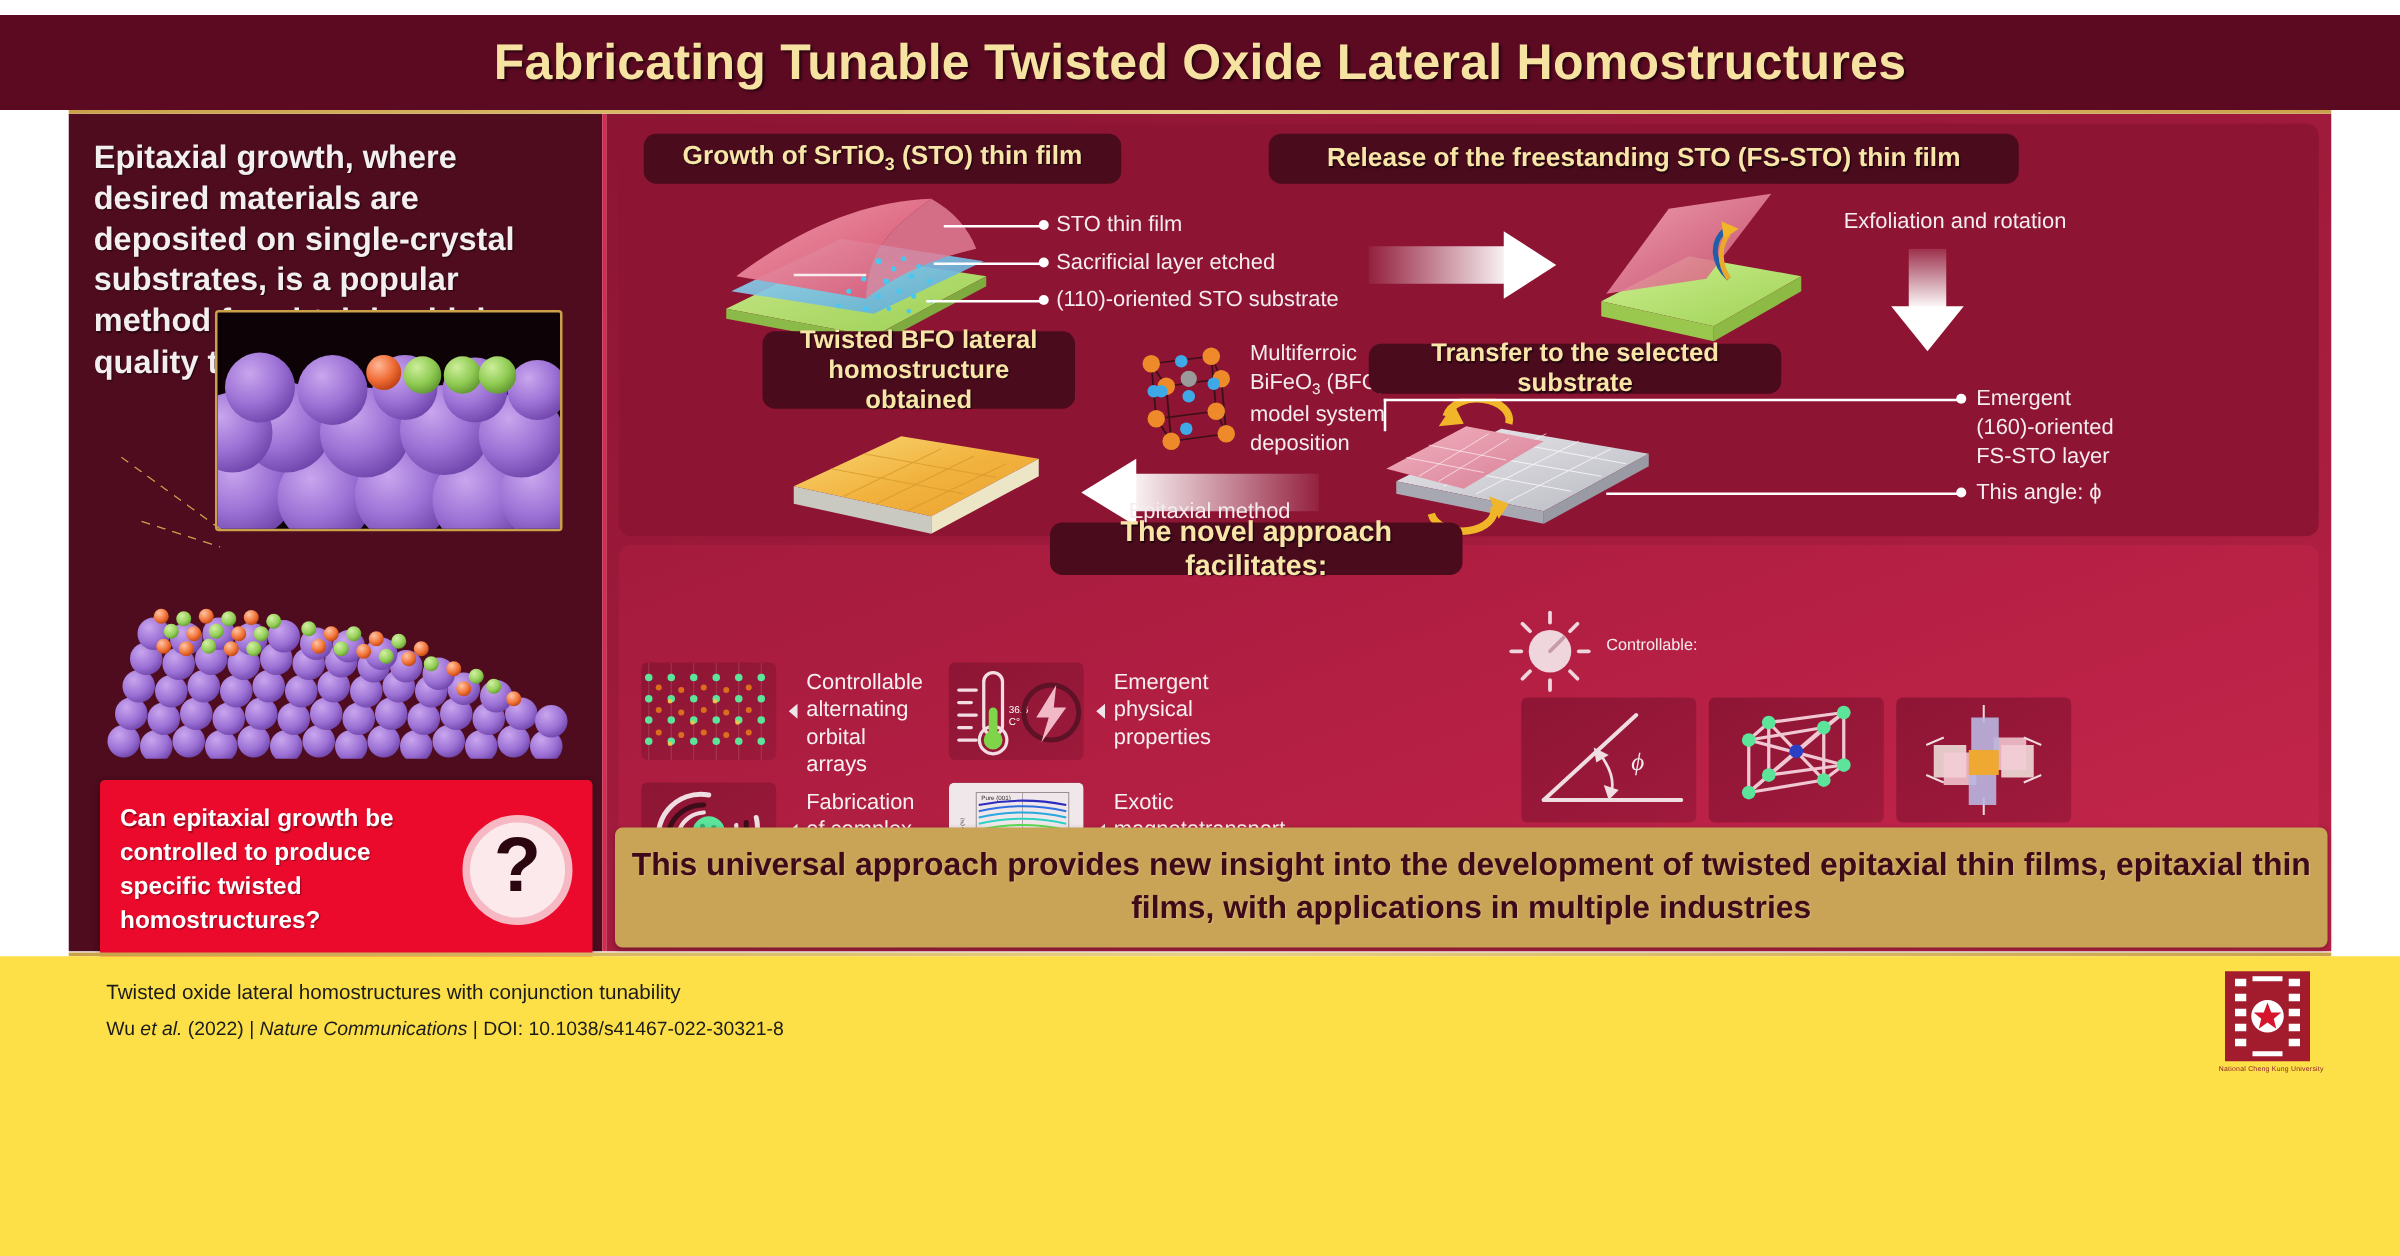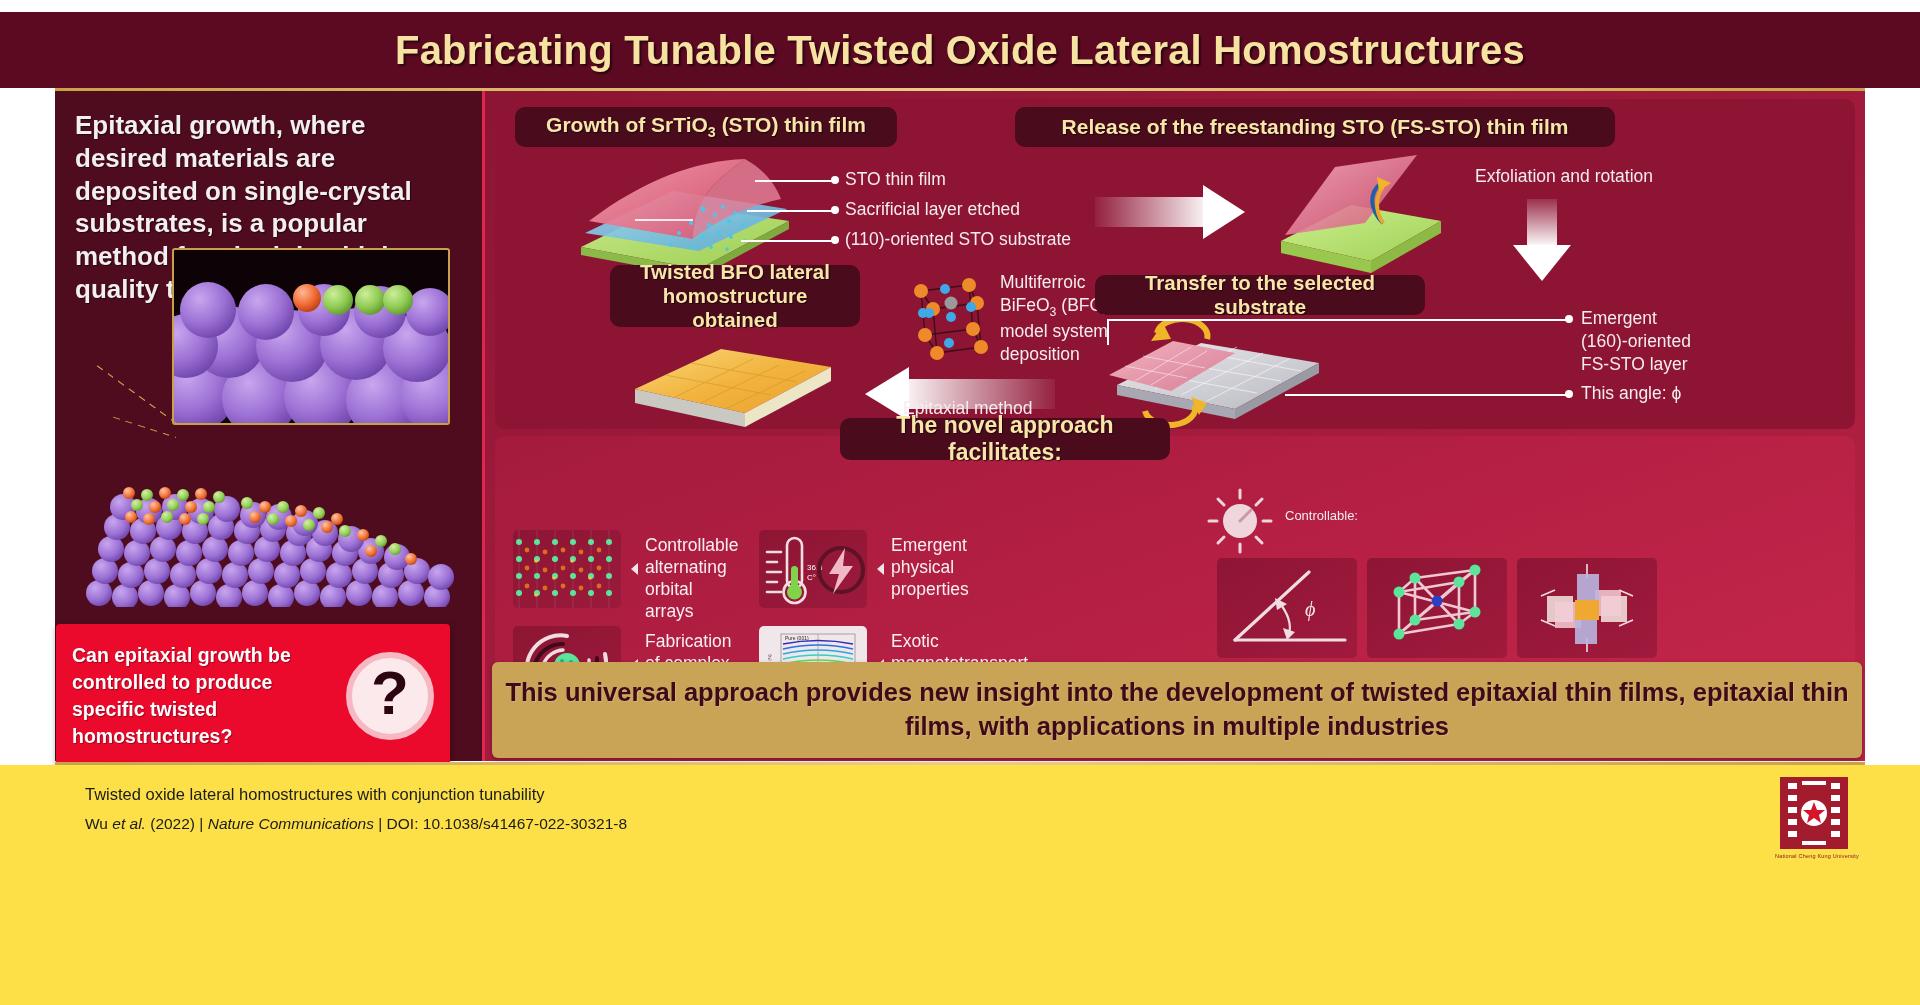--- a/index.html
+++ b/index.html
@@ -53,21 +53,21 @@
     background: repeating-linear-gradient(to right,#c9a14a 0 7px,transparent 7px 13px);
     transform: rotate(18deg); transform-origin: right center; }
 
   .lattice-box {
     position: absolute; left: 85px; top: 455px; width: 370px; height: 140px;
     overflow: visible;
   }
 
   
   .question-box {
-    position: absolute; left: 56px; top: 612px; width: 394px; height: 144px;
+    position: absolute; left: 80px; top: 612px; width: 394px; height: 144px;
     background: #ec0a2c; border-radius: 4px;
     display: flex; align-items: center; padding: 0 16px;
     box-shadow: 0 2px 6px rgba(0,0,0,.35);
   }
   .question-text {
     font-size: 19.5px; font-weight: bold; color: #ffffff; line-height: 1.38;
     flex: 1; text-shadow: 1px 1px 1px rgba(0,0,0,.35);
   }
   .qmark-circle {
     width: 88px; height: 88px; border-radius: 50%;

